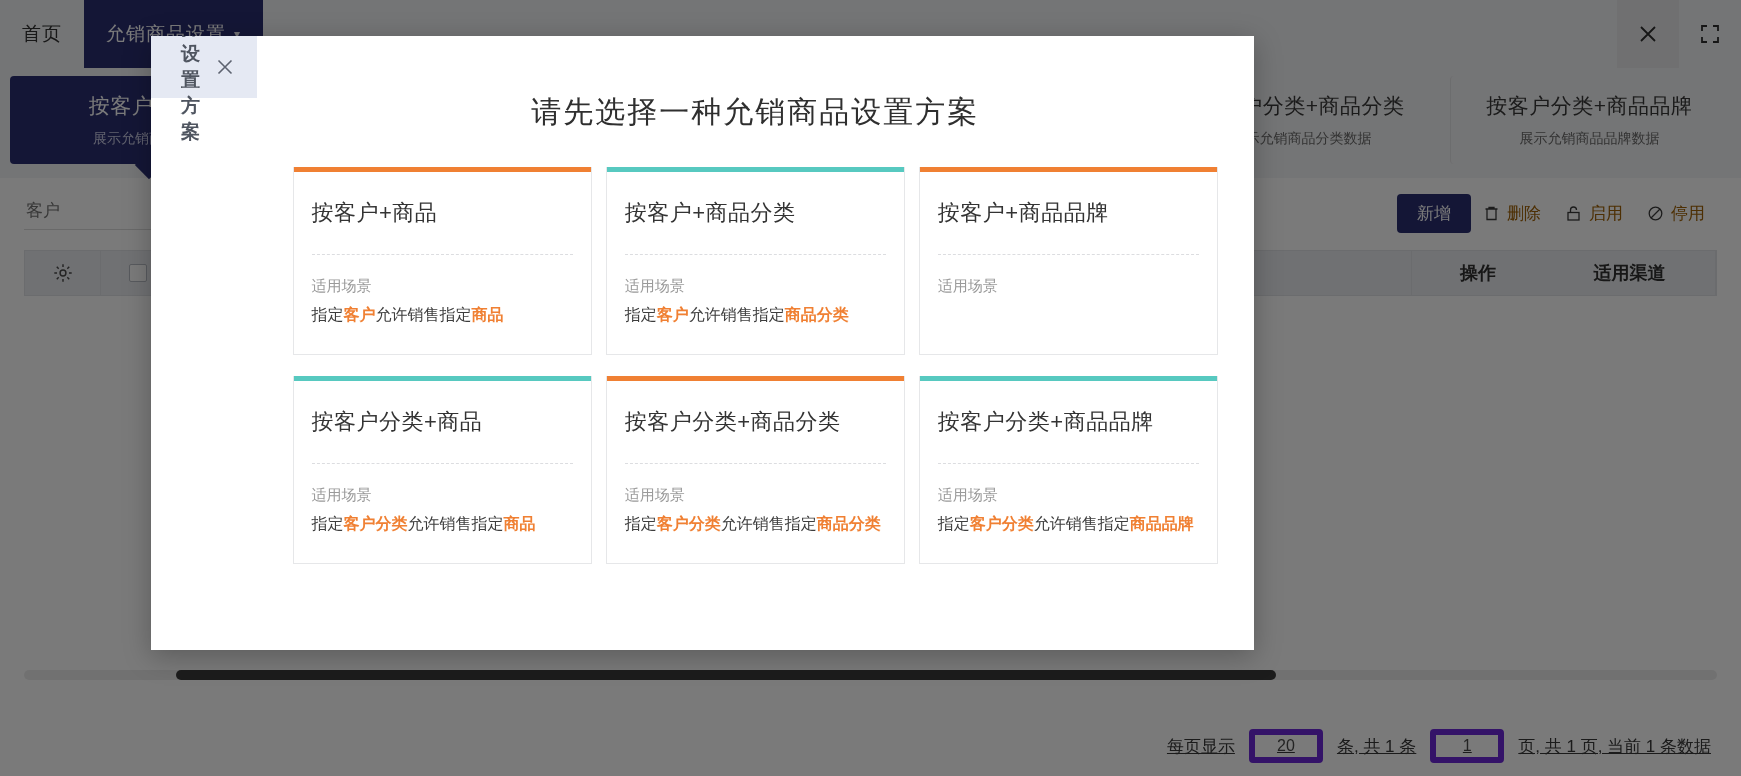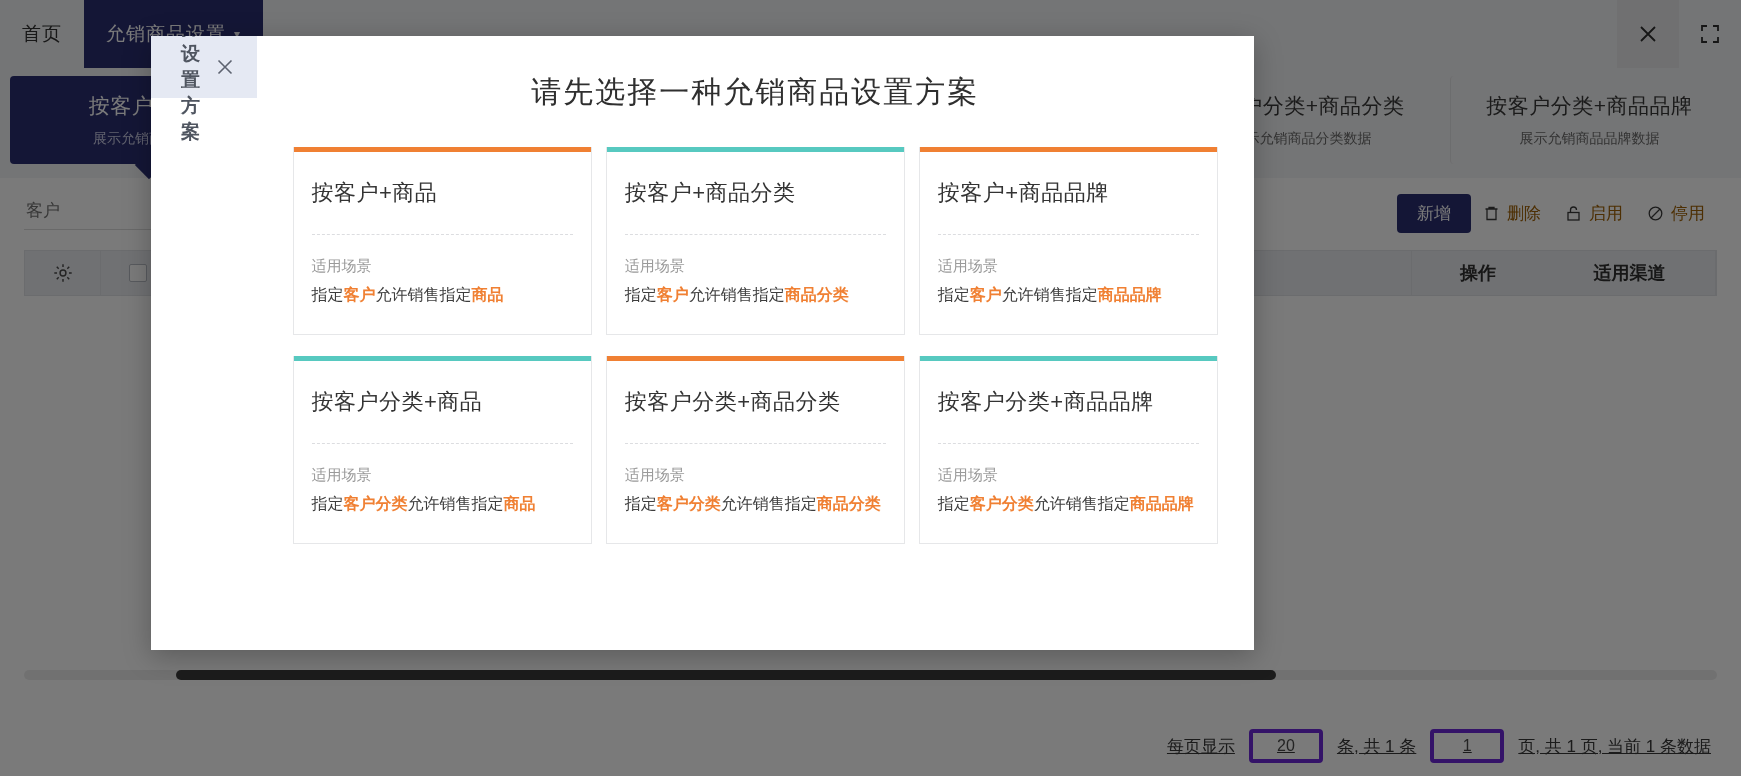--- a/index.html
+++ b/index.html
@@ -103,21 +103,21 @@
   }
   .hscroll-thumb {
     position:absolute; left:152px; top:0; width:1100px; height:10px;
     background:#3c3c3c; border-radius:5px;
   }
   .pager {
     position:absolute; right:30px; bottom:4px; height:52px;
     display:flex; align-items:center; gap:14px; font-size:17px; color:#3a3a3a;text-decoration:underline;
   }
   .pager-box {
-    border:4px solid #6d28d9; border-radius:4px; height:34px; min-width:74px;
+    border:6px solid #6d28d9; border-radius:4px; height:34px; min-width:74px;
     display:flex; align-items:center; justify-content:center; background:#fff;
     font-size:16px; color:#4a4a4a; padding:0 10px;
   }
 
   
   .scrim { position:absolute; inset:0; background:rgba(0,0,0,.52); }
 
   
   .modal {
     position:absolute; left:151px; top:36px; width:1103px; height:614px;
@@ -129,21 +129,21 @@
     padding:0 22px 0 30px; flex:0 0 62px;
   }
   .modal-title {
     font-size:19px; font-weight:bold; color:#4f5560; letter-spacing:.5px;
   }
   .modal-close {
     margin-left:auto; width:34px; height:34px;
     display:flex; align-items:center; justify-content:center;
     color:#5d6370; cursor:pointer;
   }
-  .modal-body { flex:1; padding:36px 36px 30px 36px; overflow:hidden; }
+  .modal-body { flex:1; padding:56px 36px 30px 36px; overflow:hidden; }
   .modal-h1 {
     text-align:center; font-size:30px; color:#2f2f2f; letter-spacing:2px;
     margin-bottom:34px; font-weight:normal;
   }
   .card-grid {
     display:grid; grid-template-columns:repeat(3, 1fr);
     column-gap:14px; row-gap:21px;
   }
   .scheme-card {
     background:#fff; border:1px solid #e6e7e9; border-top:none;
@@ -315,23 +315,20 @@
           <div class="scn-text">
             <span>指定</span><span class="kw">客户</span><span>允许销售指定</span><span class="kw">商品分类</span>
           </div>
         </div>
 
         <div class="scheme-card">
           <div class="accent" style="background: rgb(240, 128, 51);"></div>
           <div class="name">按客户+商品品牌</div>
           <div class="rule"></div>
           <div class="scn-label">适用场景</div>
-          <div class="scn-text">
-            <span>指定</span><span class="kw">客户</span><span>允许销售指定</span><span class="kw">商品品牌</span>
-          </div>
         </div>
 
         <div class="scheme-card">
           <div class="accent" style="background: rgb(87, 201, 192);"></div>
           <div class="name">按客户分类+商品</div>
           <div class="rule"></div>
           <div class="scn-label">适用场景</div>
           <div class="scn-text">
             <span>指定</span><span class="kw">客户分类</span><span>允许销售指定</span><span class="kw">商品</span>
           </div>

